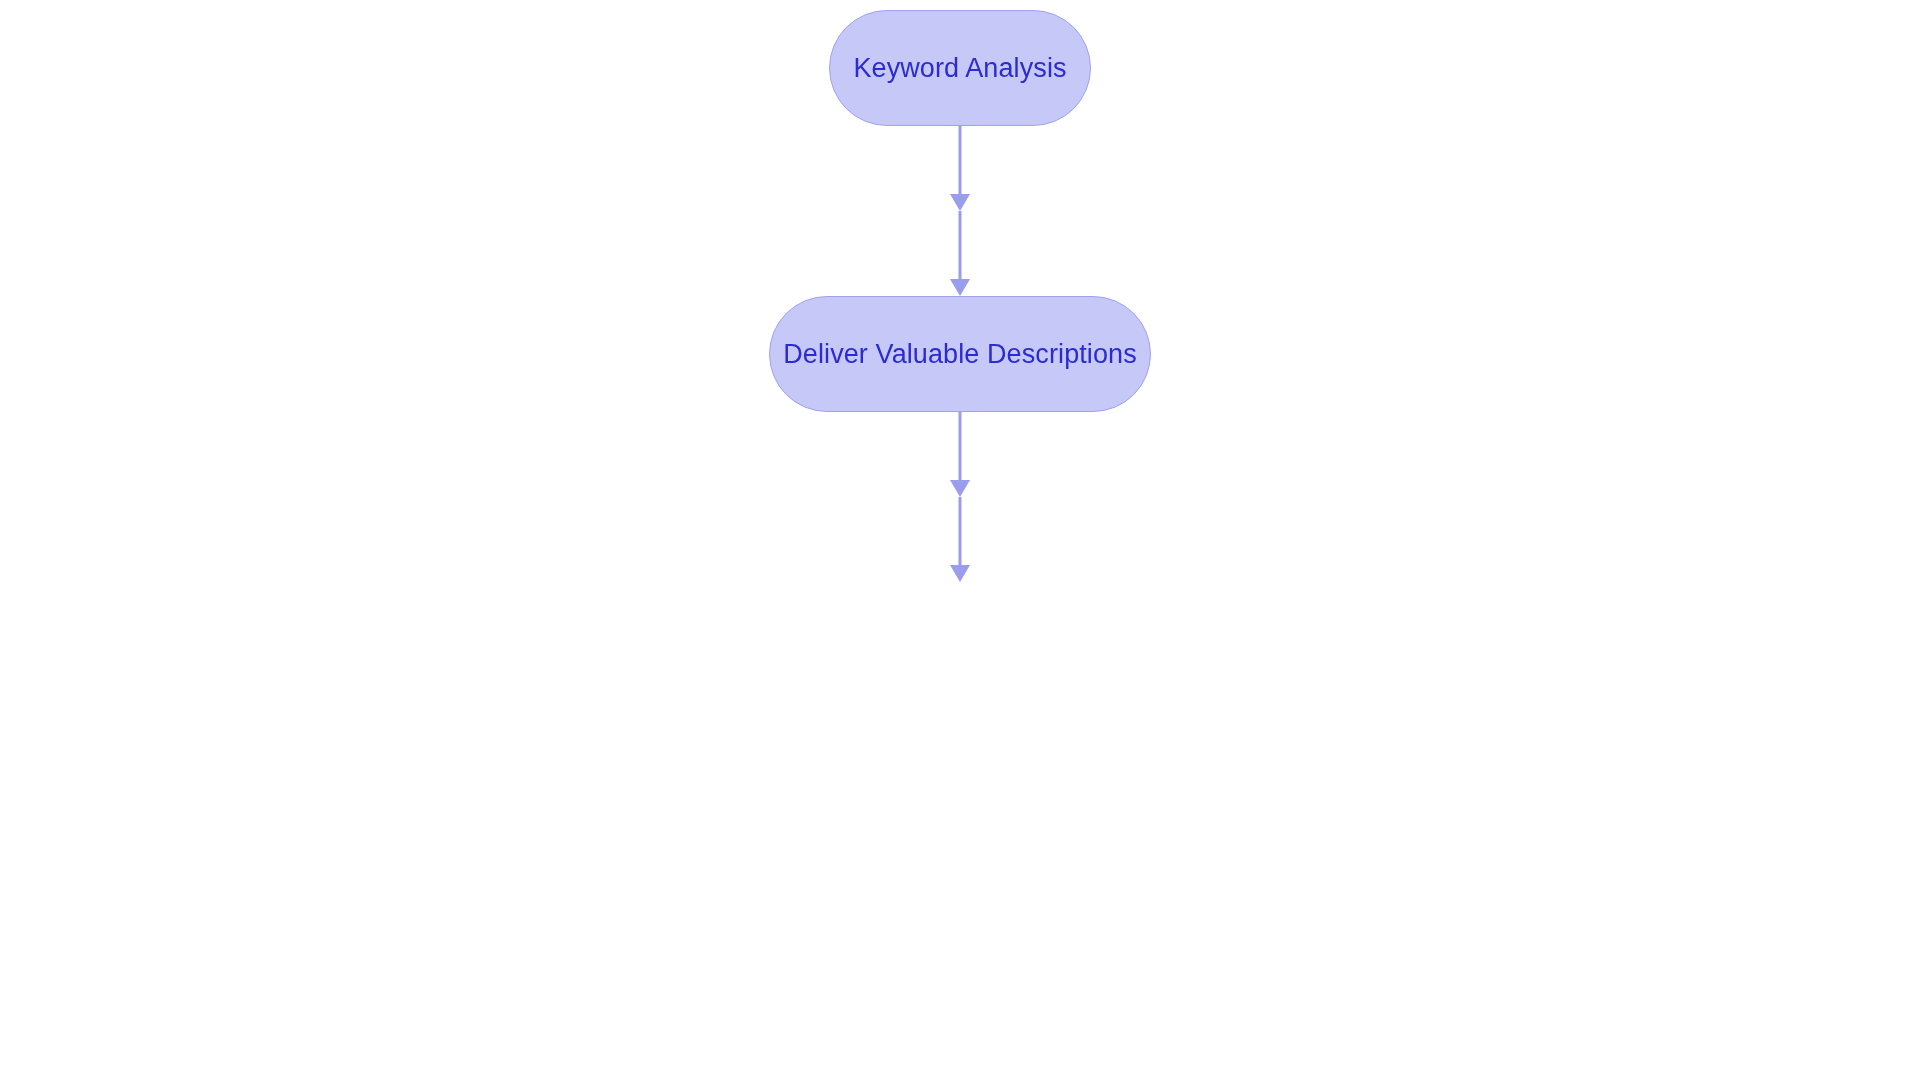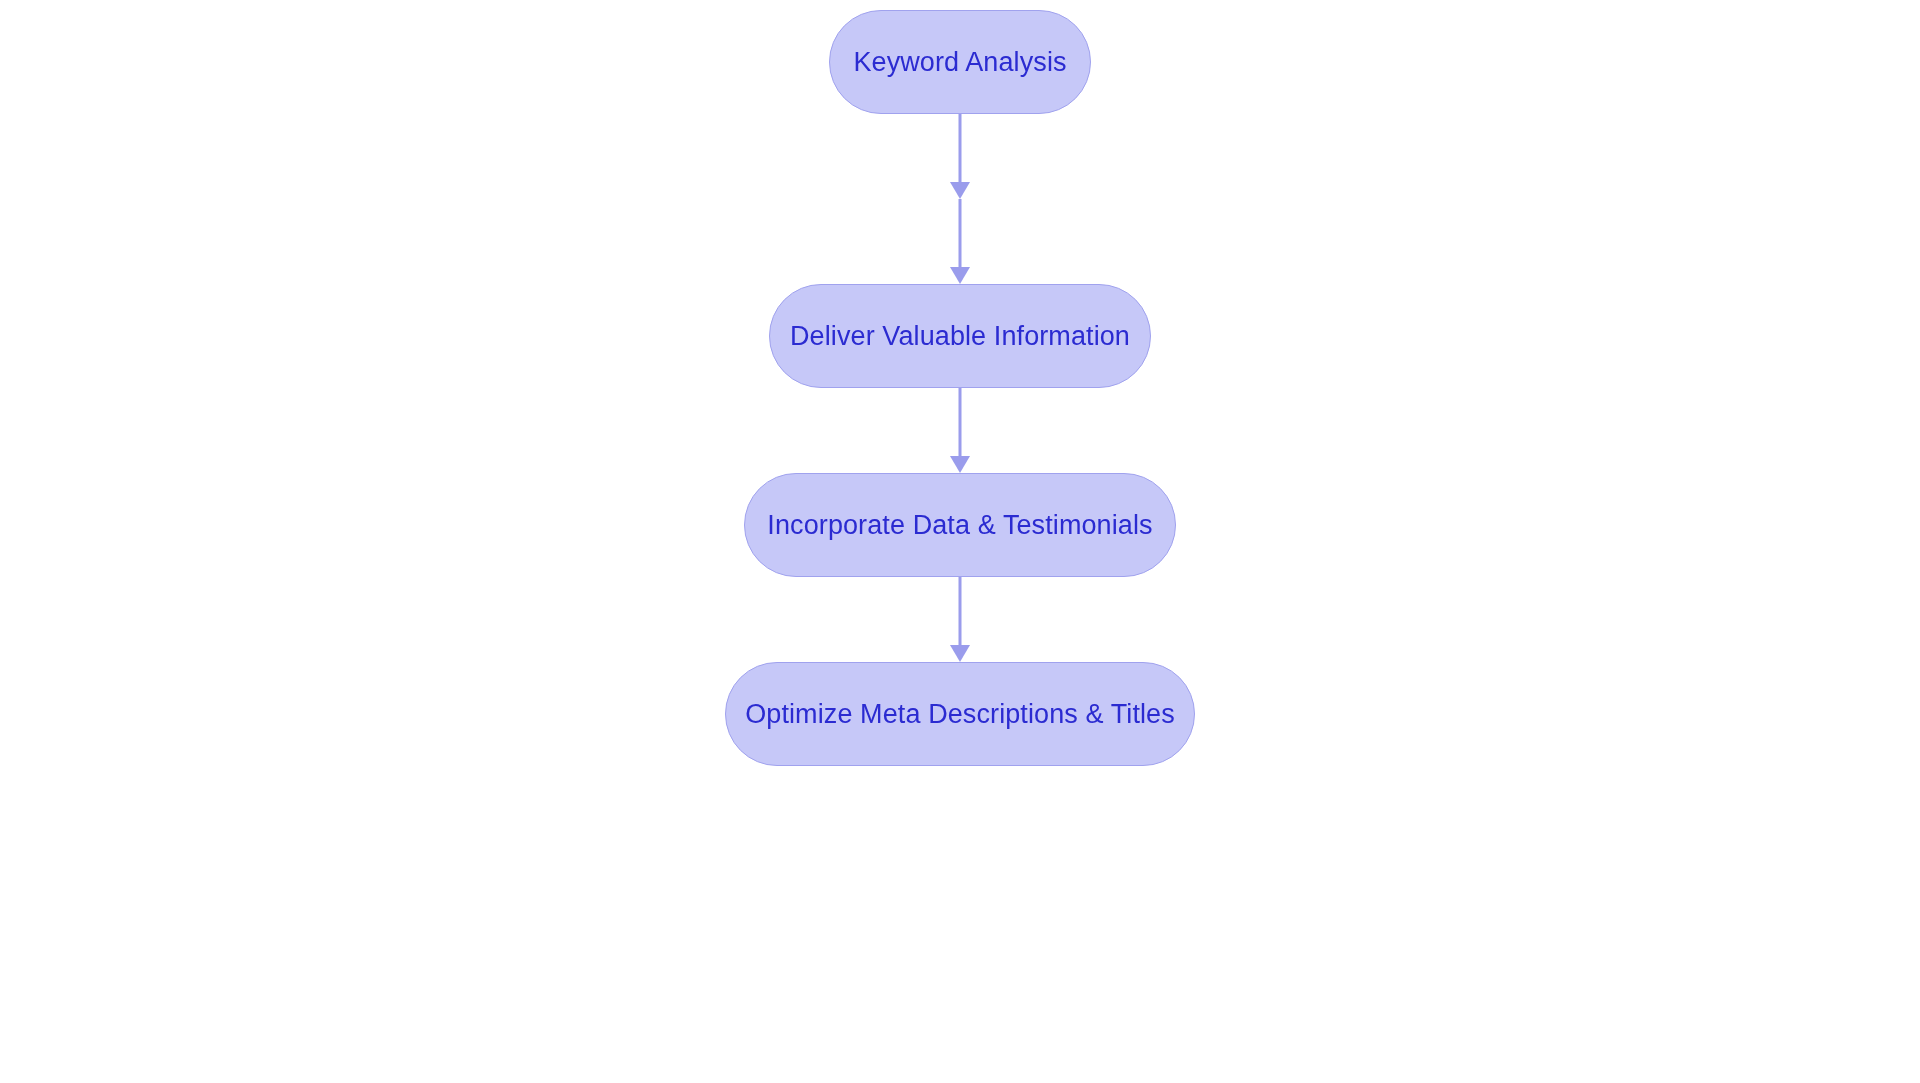--- a/index.html
+++ b/index.html
@@ -34,21 +34,21 @@
     align-items: center;
     justify-content: flex-start;
   }
 
   
   .node {
     box-sizing: border-box;
     background: #c6c8f8;
     border: 1.6px solid #a0a2ee;
     border-radius: 999px;
-    height: 104px;
+    height: 116px;
     display: flex;
     align-items: center;
     justify-content: center;
     padding: 0 34px;
     position: relative;
     z-index: 2;
   }
   .node-label {
     color: #2b2bd1;
     font-family: "Liberation Sans", sans-serif;
@@ -114,35 +114,29 @@
       <span class="conn-head"></span>
     </div>
 
 
     <div class="connector">
       <span class="conn-line"></span>
       <span class="conn-head"></span>
     </div>
 
     <div class="node node-w3">
-      <span class="node-label">Deliver Valuable Information</span>
+      <span class="node-label">Deliver Valuable Descriptions</span>
     </div>
 
     <div class="connector">
       <span class="conn-line"></span>
       <span class="conn-head"></span>
     </div>
 
-    <div class="node node-w4">
-      <span class="node-label">Incorporate Data &amp; Testimonials</span>
-    </div>
 
     <div class="connector">
       <span class="conn-line"></span>
       <span class="conn-head"></span>
     </div>
 
-    <div class="node node-w5">
-      <span class="node-label">Optimize Meta Descriptions &amp; Titles</span>
-    </div>
 
   </div>
 </div>
 
 </body></html>

